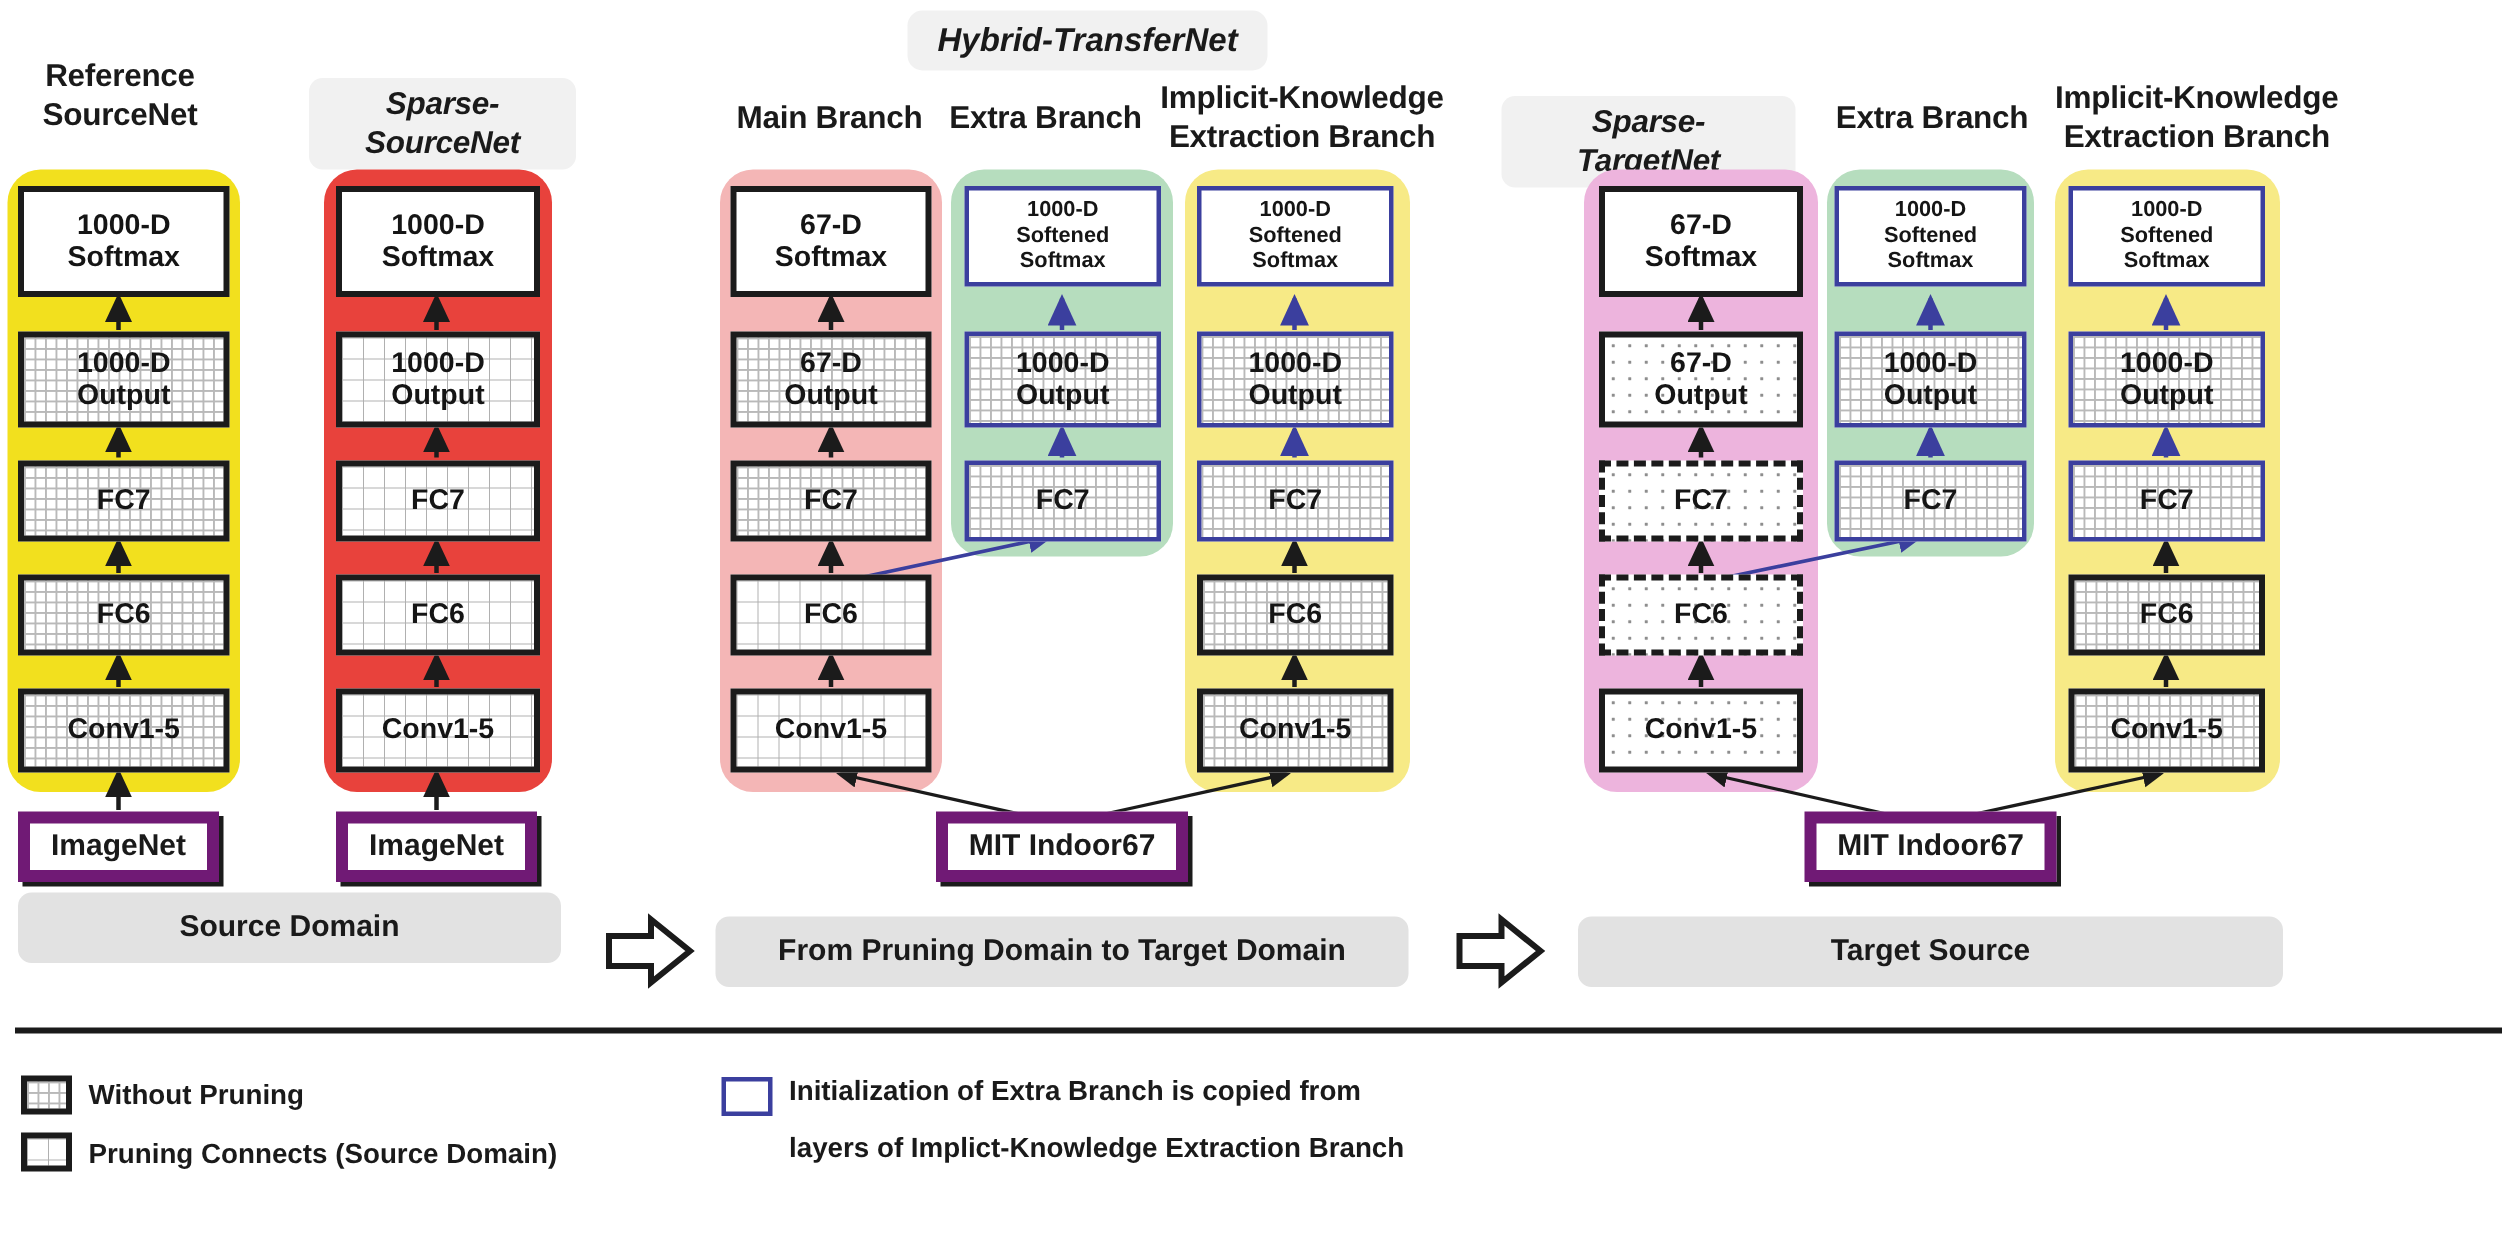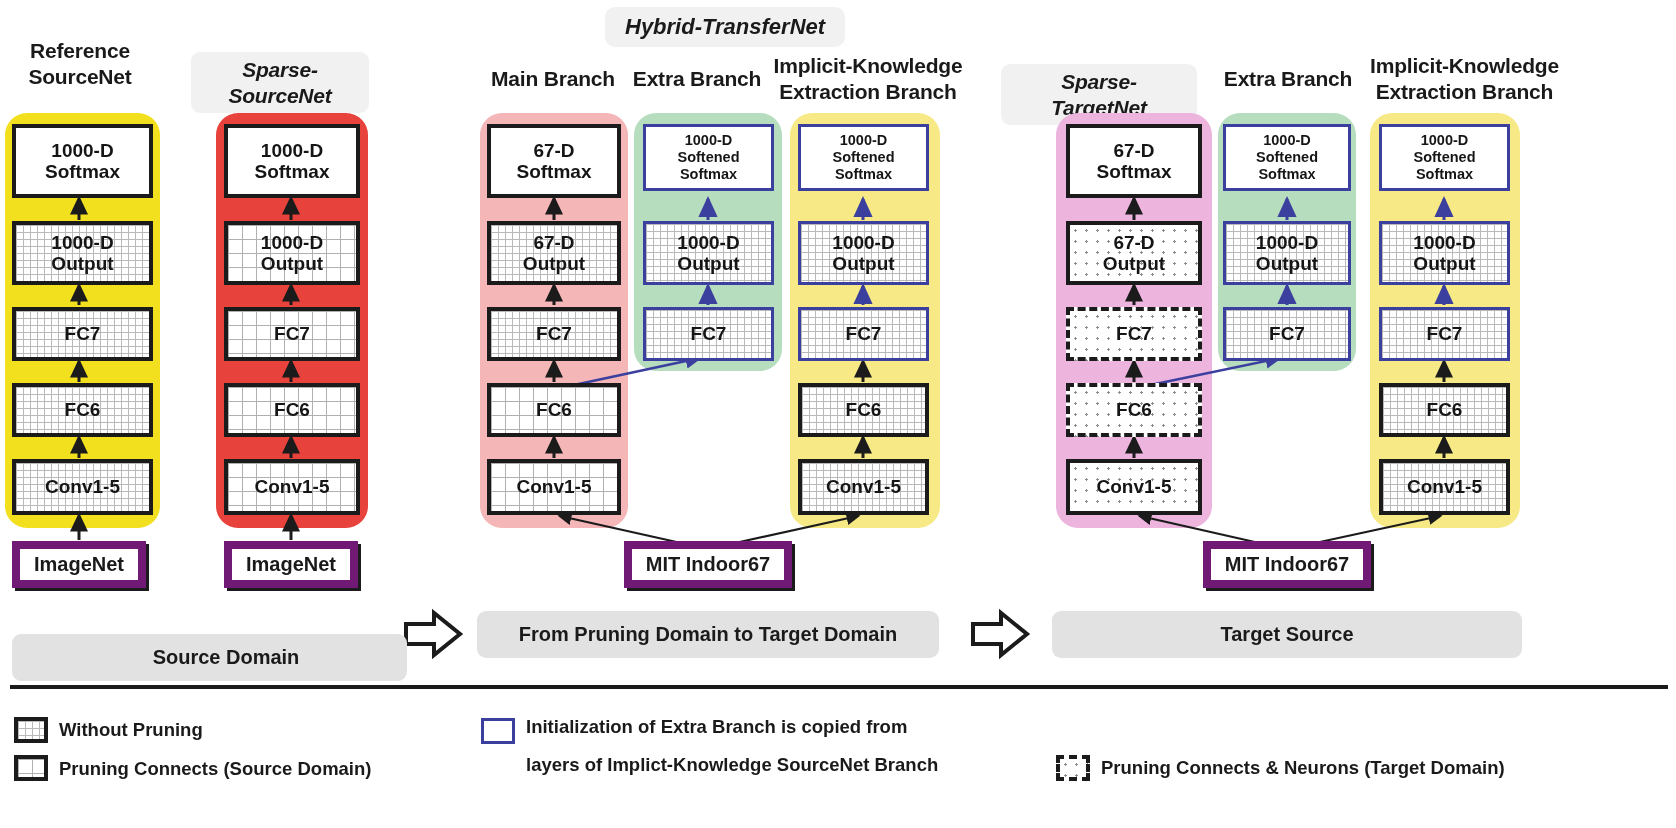--- a/index.html
+++ b/index.html
@@ -95,21 +95,21 @@
   svg.overlay{position:absolute;left:0;top:0;width:1676px;height:828px;pointer-events:none;}
 </style>
 </head>
 <body>
 
 <div id="stage">
 
   <div class="hybrid-chip" style="left:605px;top:7px;">Hybrid-TransferNet</div>
 
   <div class="col-title" style="left:0px;top:38px;width:160px;">Reference<br>SourceNet</div>
-  <div class="col-title chip" style="left:191px;top:52px;width:150px;">Sparse-SourceNet</div>
+  <div class="col-title chip" style="left:206px;top:52px;width:150px;">Sparse-SourceNet</div>
 
   <div class="col-title" style="left:478px;top:66px;width:150px;">Main Branch</div>
   <div class="col-title" style="left:627px;top:66px;width:140px;">Extra Branch</div>
   <div class="col-title" style="left:768px;top:53px;width:200px;">Implicit-Knowledge<br>Extraction Branch</div>
 
   <div class="col-title chip" style="left:1001px;top:64px;width:168px;">Sparse-TargetNet</div>
   <div class="col-title" style="left:1218px;top:66px;width:140px;">Extra Branch</div>
   <div class="col-title" style="left:1362px;top:53px;width:205px;">Implicit-Knowledge<br>Extraction Branch</div>
 
   <div class="panel" style="left:5px;top:113px;width:155px;height:415px;background:#f2e01e;"></div>
@@ -322,41 +322,37 @@
     </div>
   <div class="box pat-fine" style="left:1379px;top:383px;width:131px;height:54px;">
       <span class="lbl f19">FC6</span>
     </div>
   <div class="box pat-fine" style="left:1379px;top:459px;width:131px;height:56px;">
       <span class="lbl f19">Conv1-5</span>
     </div>
 
   <div class="input-box" style="left:1203px;top:541px;width:168px;height:47px;">MIT Indoor67</div>
 
-  <div class="domain-bar" style="left:12px;top:634px;width:362px;height:47px;padding-left:33px;">Source Domain</div>
+  <div class="domain-bar" style="left:12px;top:595px;width:362px;height:47px;">Source Domain</div>
   <div class="domain-bar" style="left:477px;top:611px;width:462px;height:47px;">From Pruning Domain to Target Domain</div>
   <div class="domain-bar" style="left:1052px;top:611px;width:470px;height:47px;">Target Source</div>
 
   <div class="sep" style="left:10px;top:685px;width:1658px;height:4px;"></div>
 
   <div class="legend-row" style="left:14px;top:704px;">
     <span class="swatch pat-fine"></span>
     <span class="legend-text">Without Pruning</span>
   </div>
   <div class="legend-row" style="left:14px;top:742px;align-items:flex-end;">
     <span class="swatch pat-coarse"></span>
     <span class="legend-text">Pruning Connects  (Source Domain)</span>
   </div>
 
   <div class="legend-row" style="left:481px;top:702px;align-items:flex-start;">
     <span class="swatch blue" style="margin-top:3px;"></span>
     <span style="display:block;">
       <span class="legend-text" style="display:block;">Initialization of Extra Branch is copied from</span>
-      <span class="legend-text" style="display:block;margin-top:14px;">layers of Implict-Knowledge SourceNet Branch</span>
+      <span class="legend-text" style="display:block;margin-top:14px;">layers of Implict-Knowledge Extraction Branch</span>
     </span>
   </div>
 
-  <div class="legend-row" style="left:1056px;top:742px;">
-    <span class="swatch dashed pat-dots"></span>
-    <span class="legend-text">Pruning Connects &amp; Neurons  (Target Domain)</span>
-  </div>
 
 </div>
 
 </body></html>

